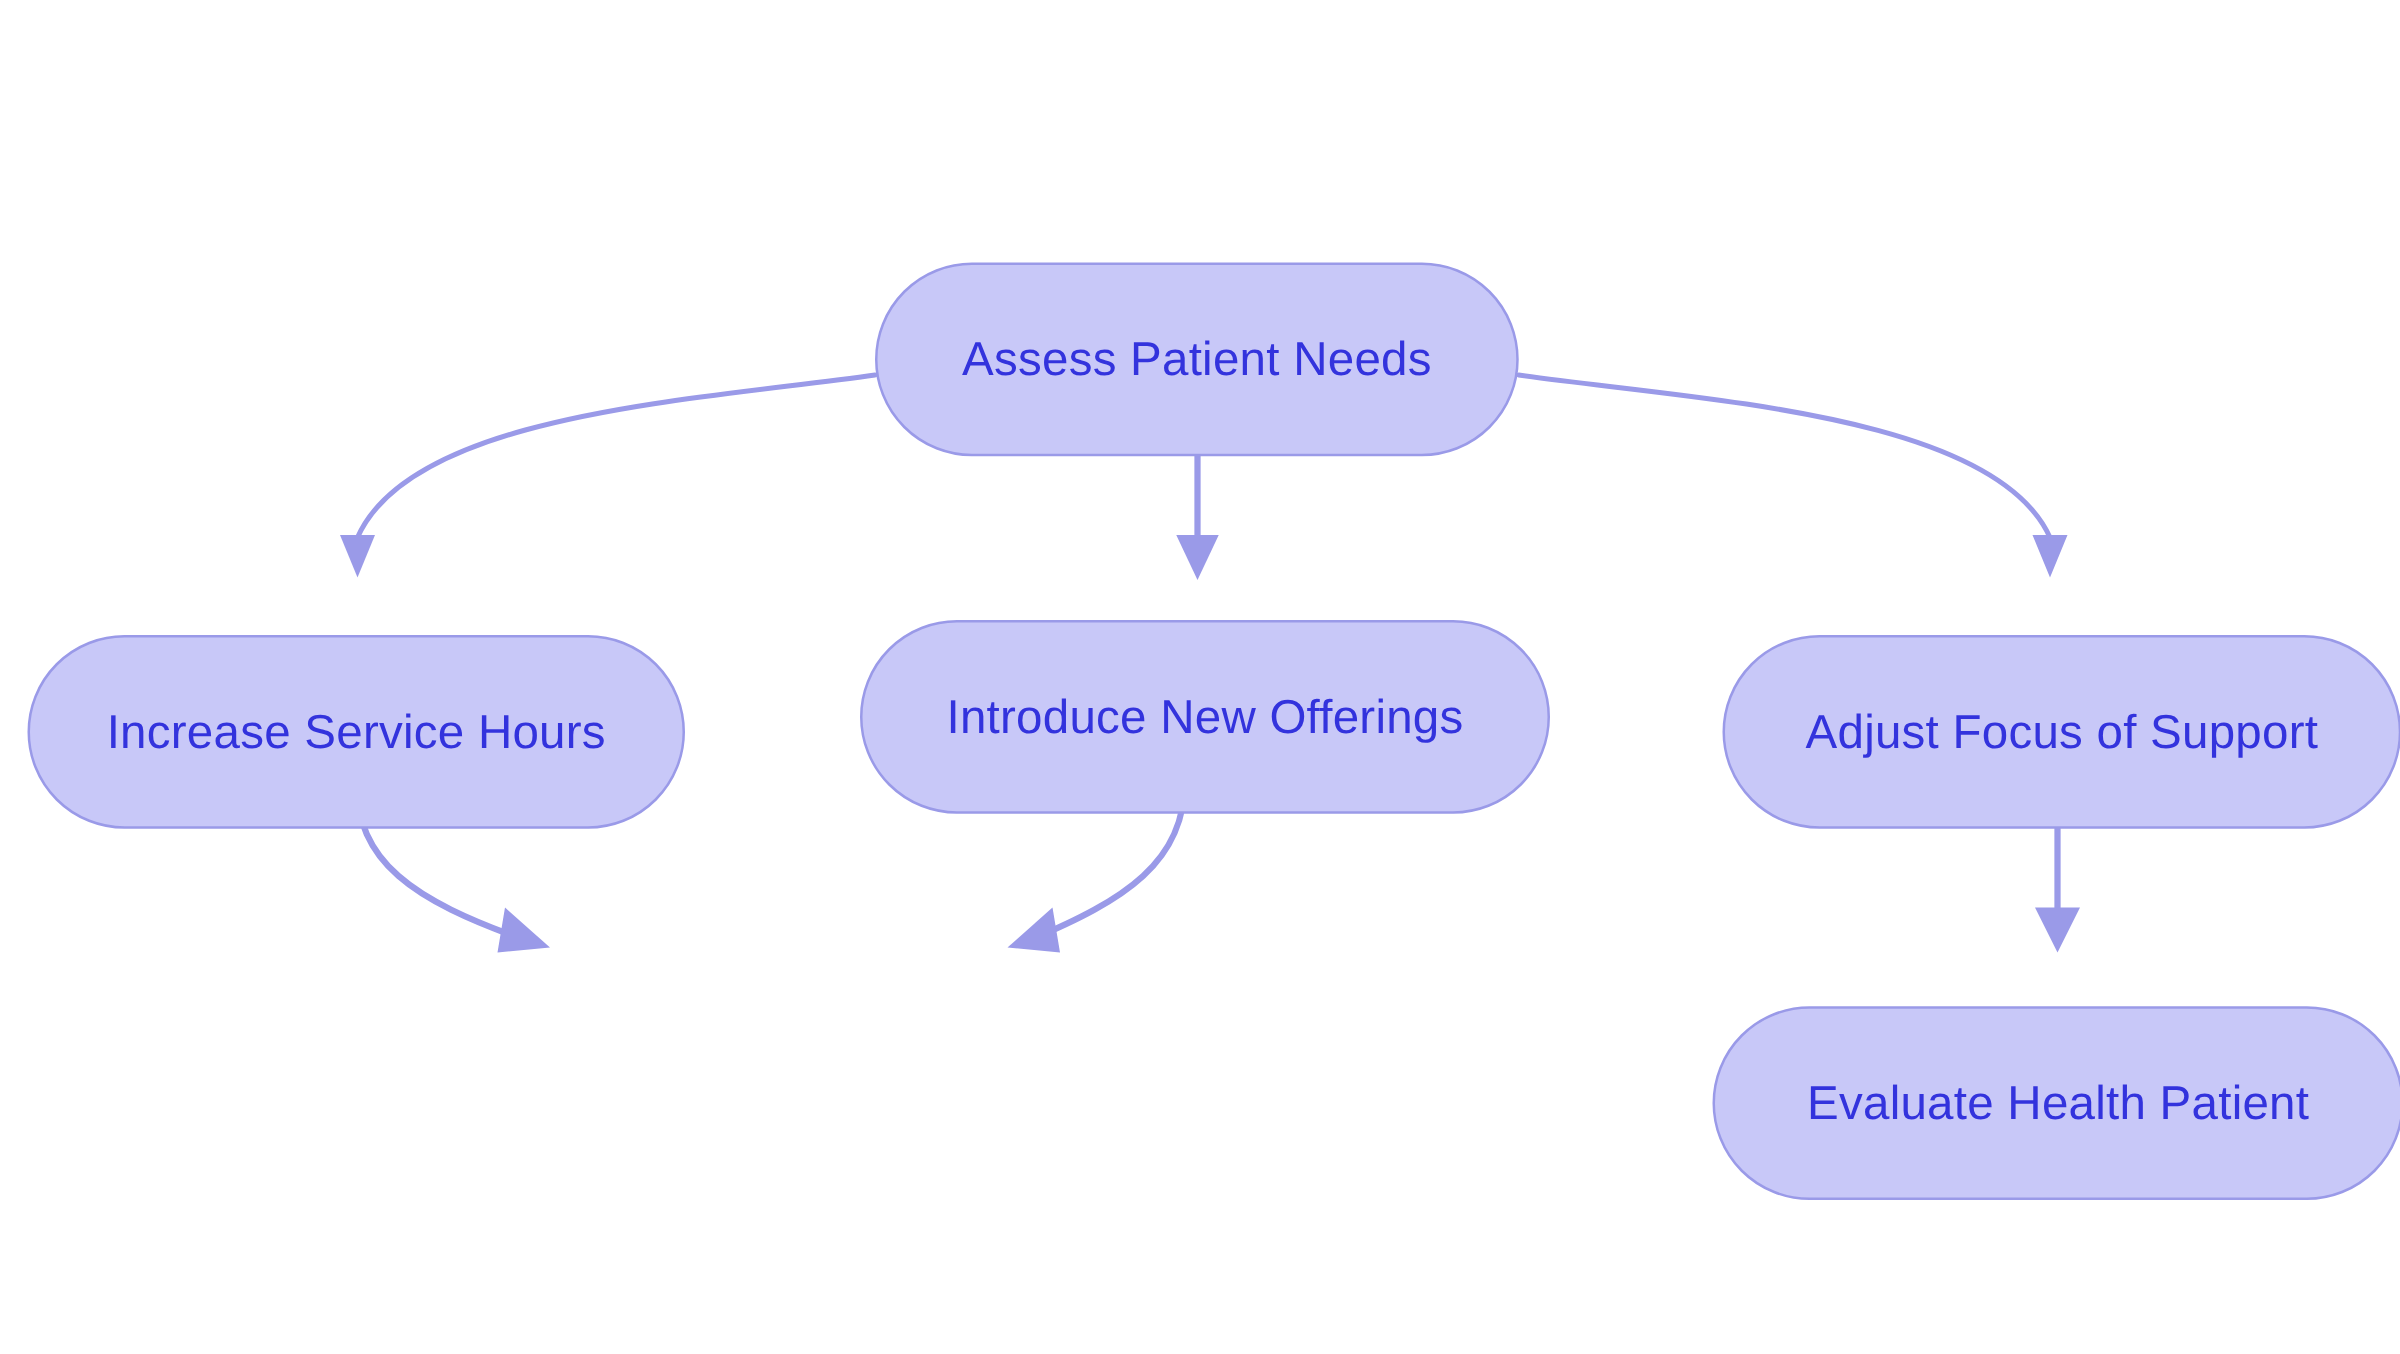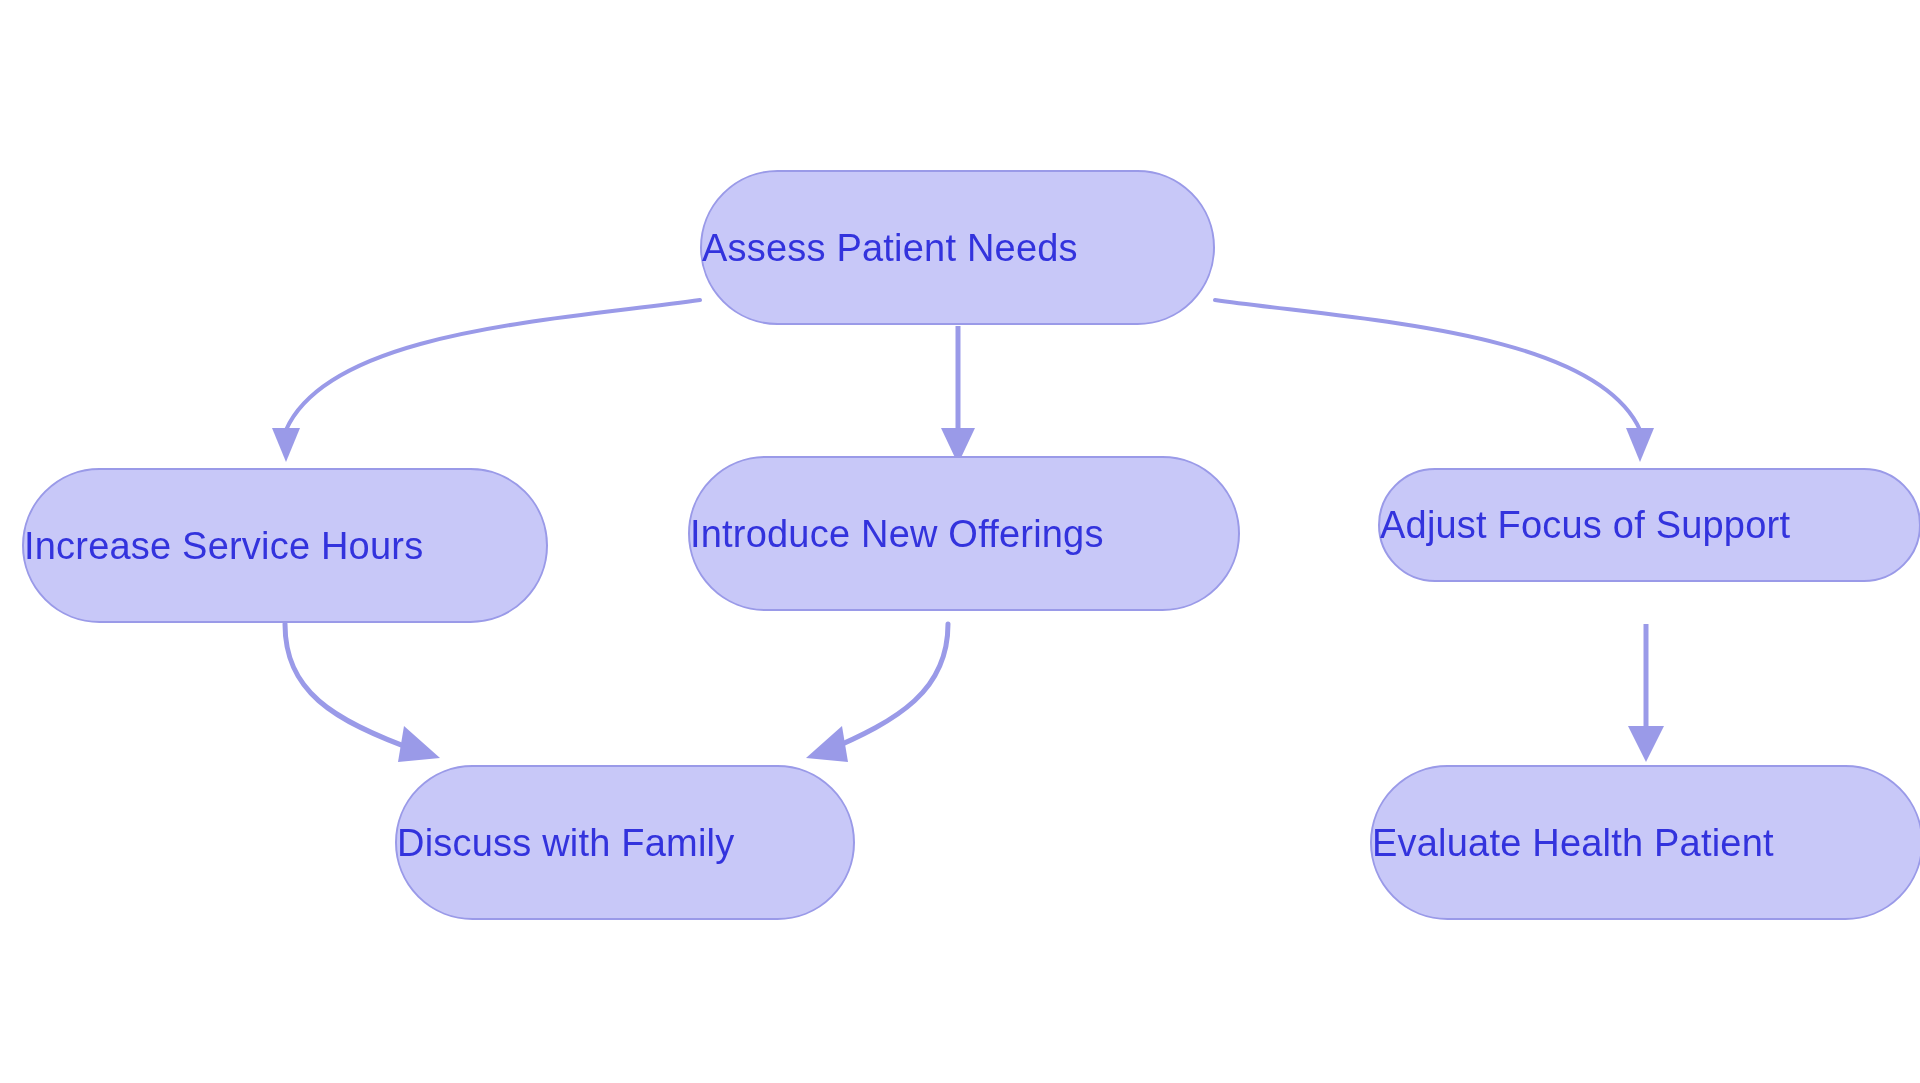--- a/index.html
+++ b/index.html
@@ -24,29 +24,30 @@
     top: 0;
     width: 1920px;
     height: 1083px;
     pointer-events: none;
   }
   .node {
     position: absolute;
     box-sizing: border-box;
     display: flex;
     align-items: center;
-    justify-content: flex-start;
+    justify-content: center;
     background: #c8c8f8;
     border: 2px solid #9a9ae8;
     border-radius: 80px;
     color: #3333dd;
     font-size: 38px;
     font-weight: 400;
     letter-spacing: 0.2px;
     white-space: nowrap;
+    margin-top: 40px;
   }
   .node-label {
     color: #3333dd;
     font-size: 38px;
     line-height: 1;
   }
 </style>
 </head>
 <body>
 
@@ -95,25 +96,22 @@
   </div>
 
   <div class="node" style="left:22px; top:468px; width:526px; height:155px;">
     <span class="node-label">Increase Service Hours</span>
   </div>
 
   <div class="node" style="left:688px; top:456px; width:552px; height:155px;">
     <span class="node-label">Introduce New Offerings</span>
   </div>
 
-  <div class="node" style="left:1378px; top:468px; width:543px; height:114px;">
+  <div class="node" style="left:1378px; top:468px; width:543px; height:155px;">
     <span class="node-label">Adjust Focus of Support</span>
   </div>
 
-  <div class="node" style="left:395px; top:765px; width:460px; height:155px;">
-    <span class="node-label">Discuss with Family</span>
-  </div>
 
   <div class="node" style="left:1370px; top:765px; width:553px; height:155px;">
     <span class="node-label">Evaluate Health Patient</span>
   </div>
 
 </div>
 
 </body></html>

